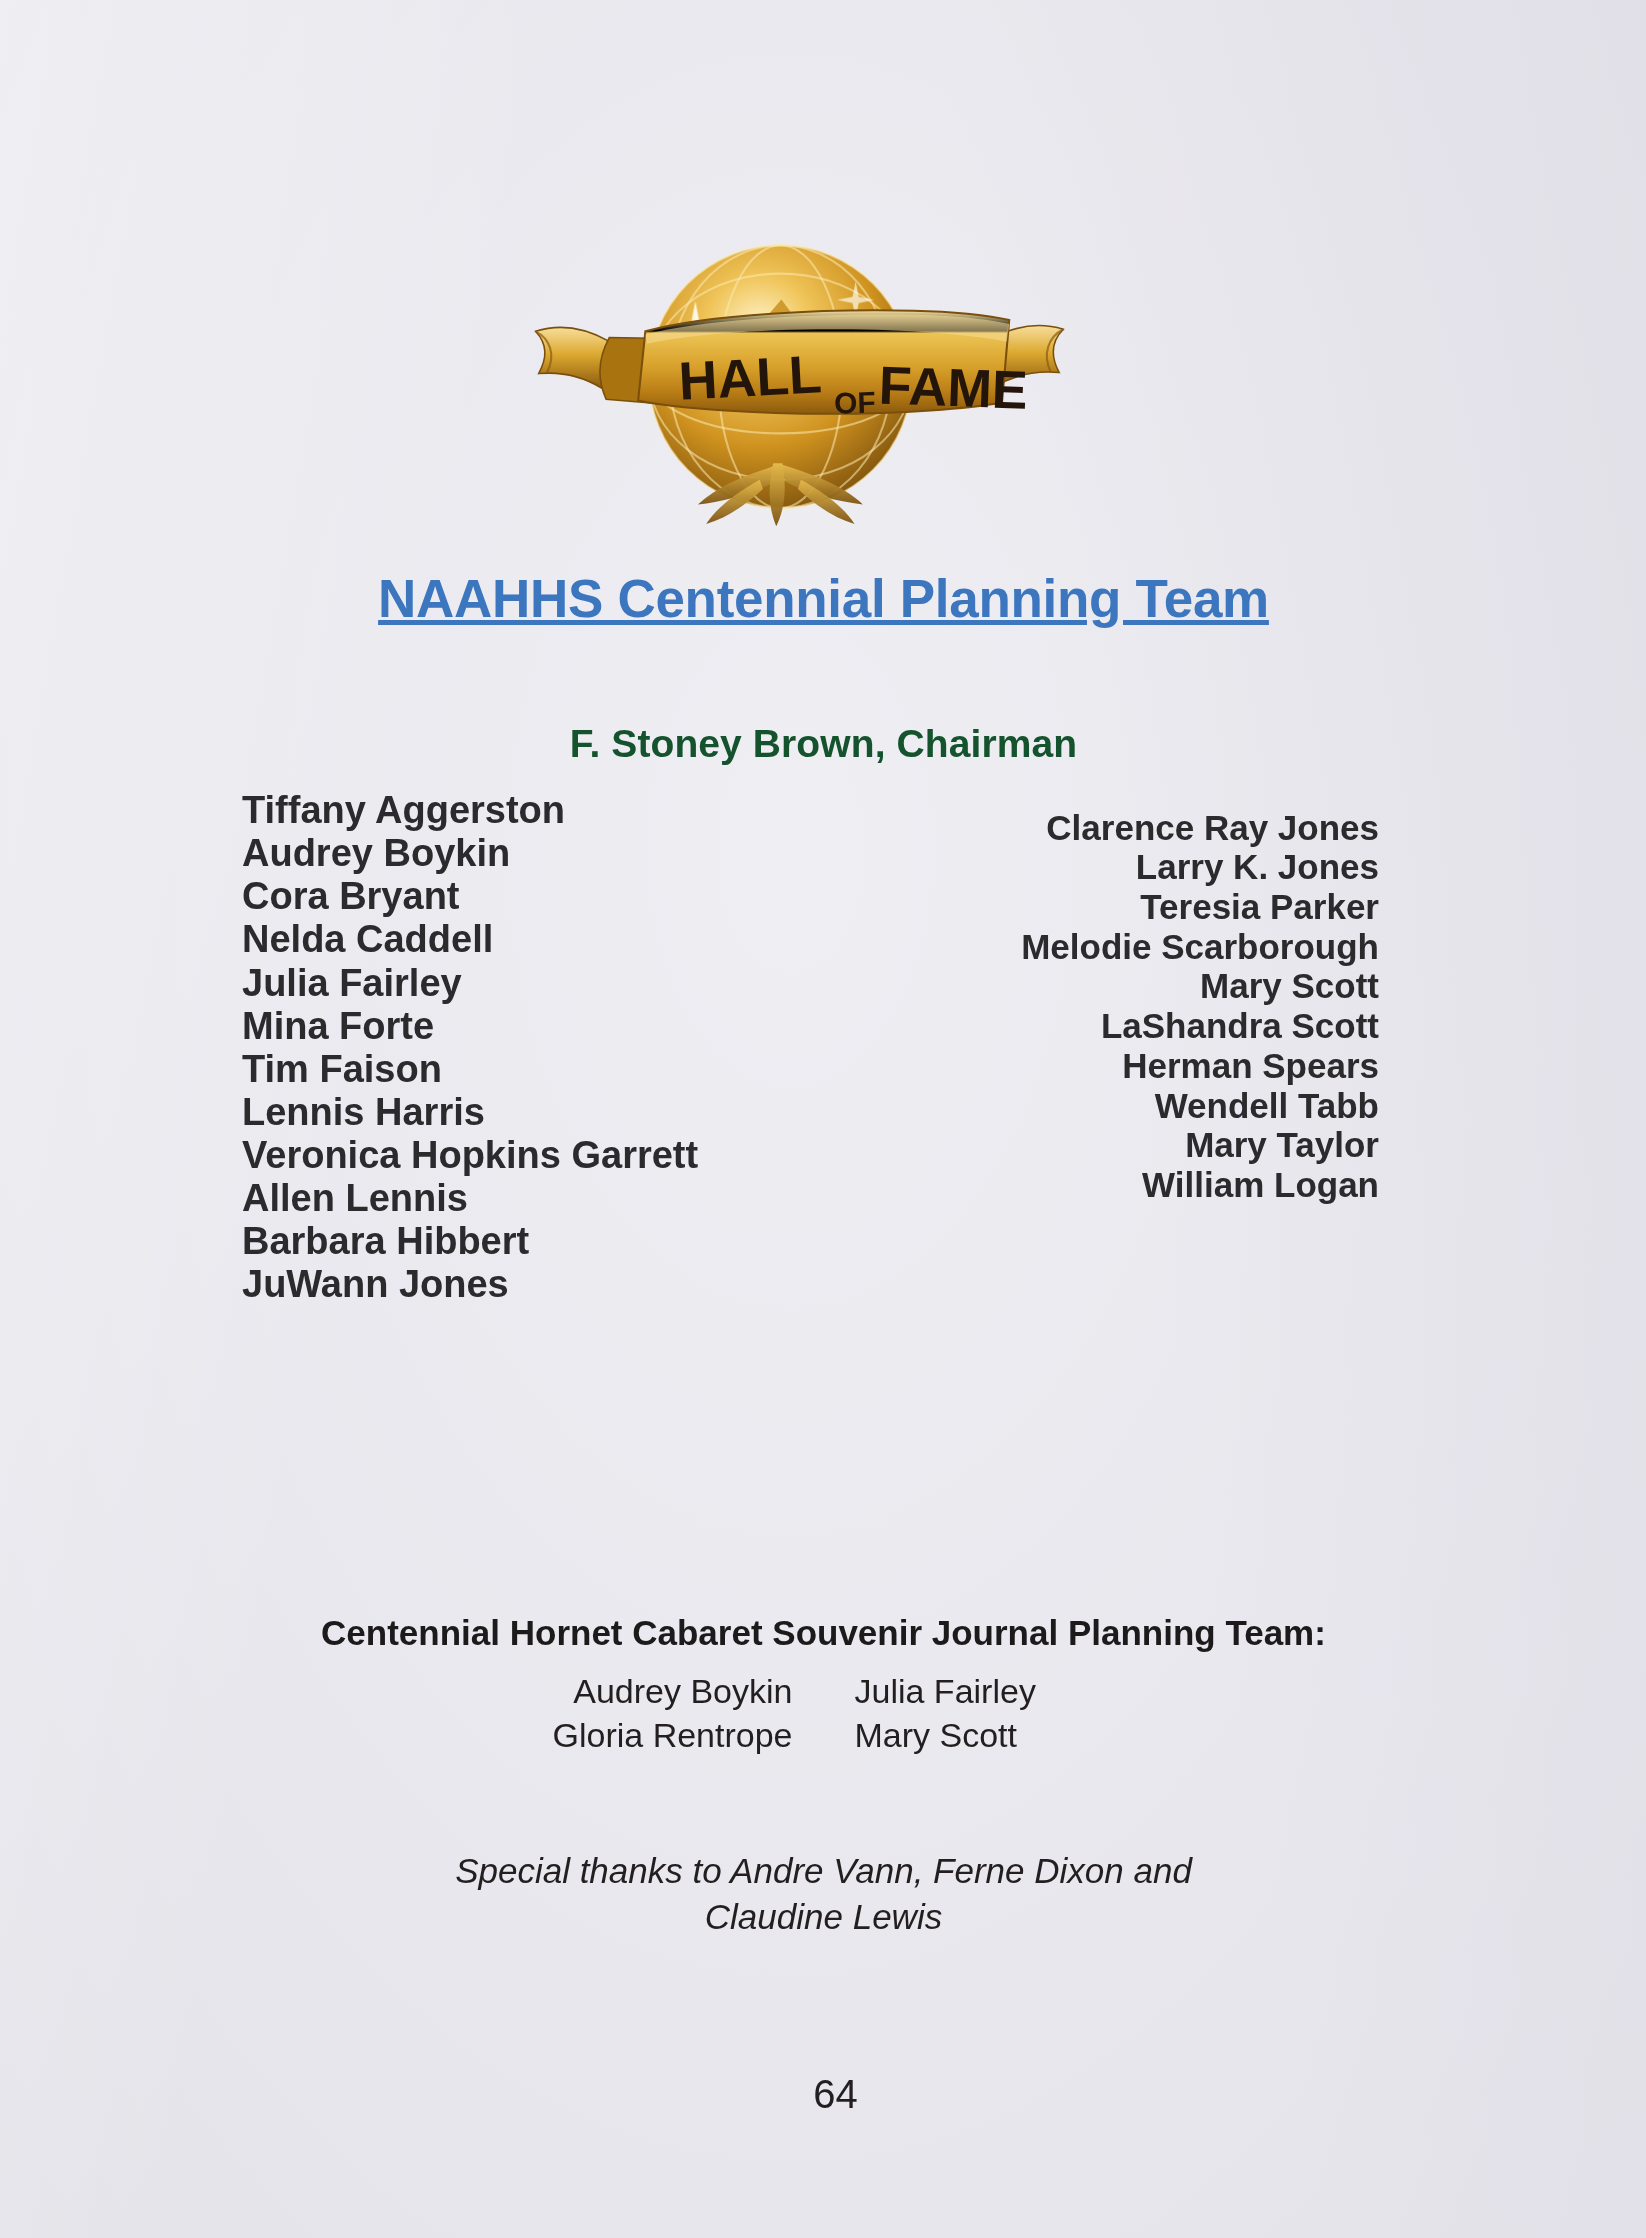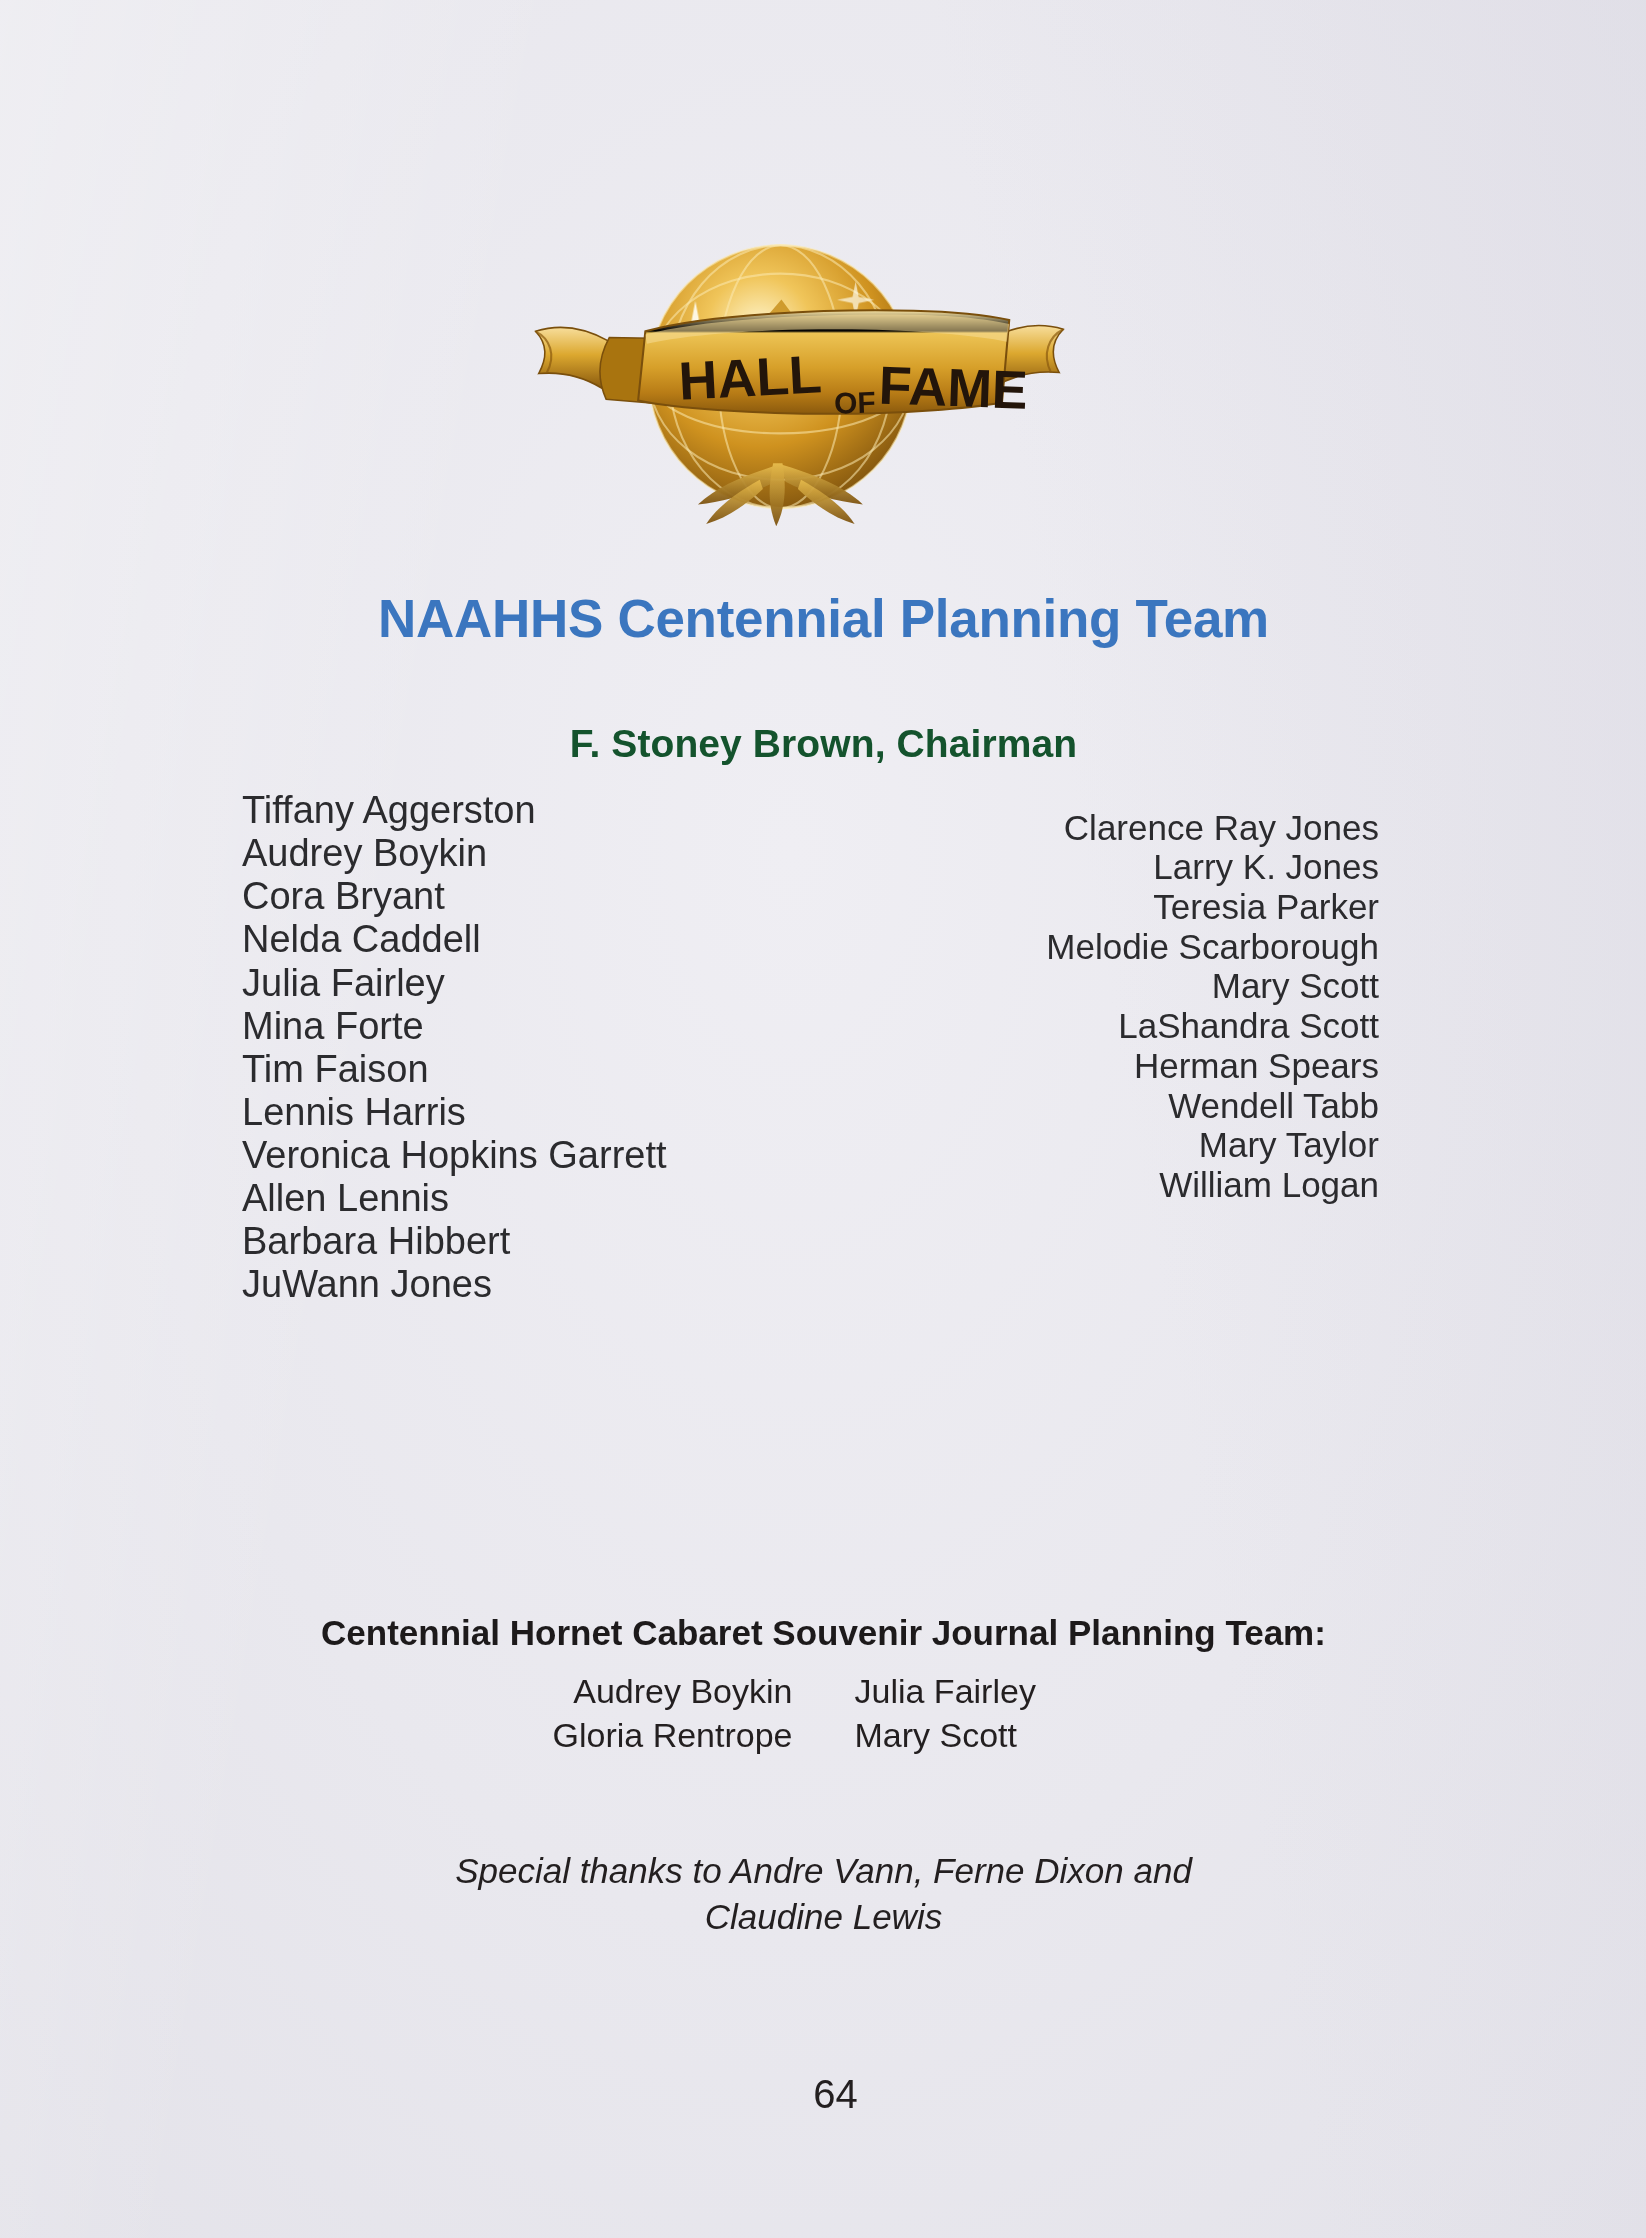--- a/index.html
+++ b/index.html
@@ -45,48 +45,50 @@
     top: 222px;
     transform: translateX(-50%) translateX(-23px);
     width: 804px;
     height: 330px;
   }
   .emblem-svg { display: block; width: 100%; height: 100%; }
 
   
   .main-title {
     position: absolute;
-    top: 588px;
+    top: 568px;
     left: 0;
     width: 100%;
     text-align: center;
     font-size: 53px;
     font-weight: 600;
     color: #3b76bf;
     letter-spacing: -0.3px;
+    text-decoration: underline;
   }
   .chairman {
     position: absolute;
     top: 722px;
     left: 0;
     width: 100%;
     text-align: center;
     font-size: 39px;
     font-weight: bold;
     color: #14532d;
     letter-spacing: 0.1px;
   }
 
   
   .names {
     position: absolute;
     top: 789px;
     left: 0;
     width: 100%;
     height: 753px;
+    font-weight: bold;
   }
   .col-left {
     position: absolute;
     left: 242px;
     top: 0;
     text-align: left;
     font-size: 38px;
     line-height: 1.135;
     color: #2b2b2e;
   }

